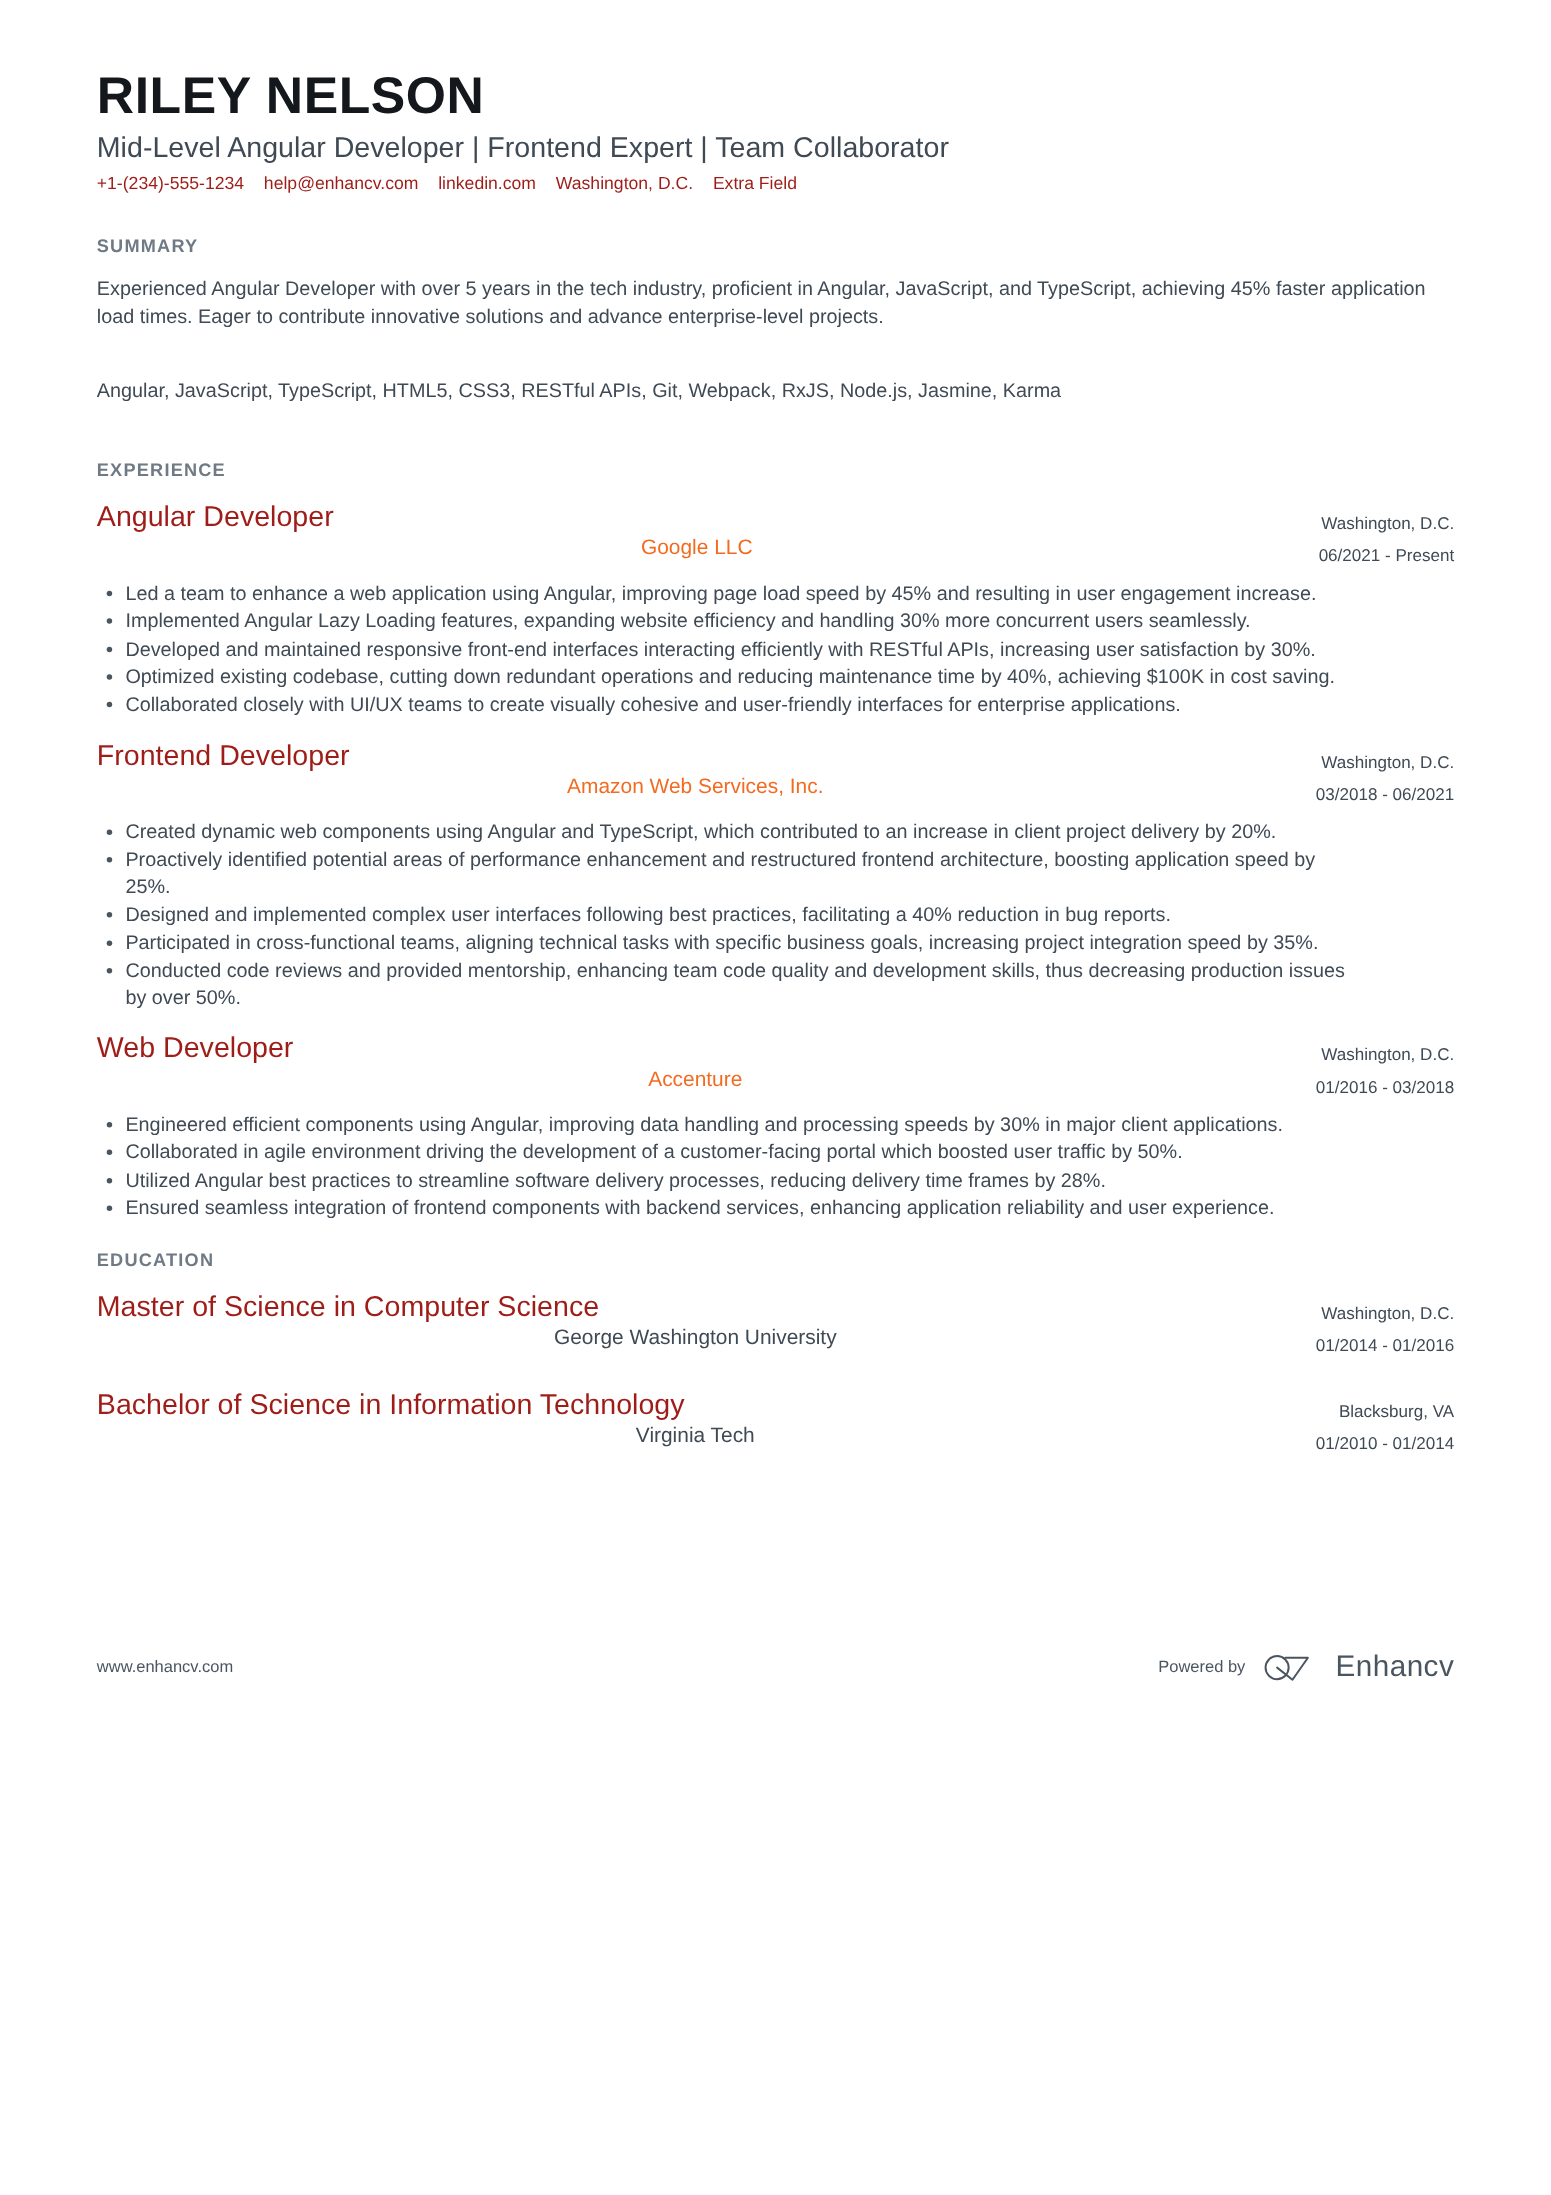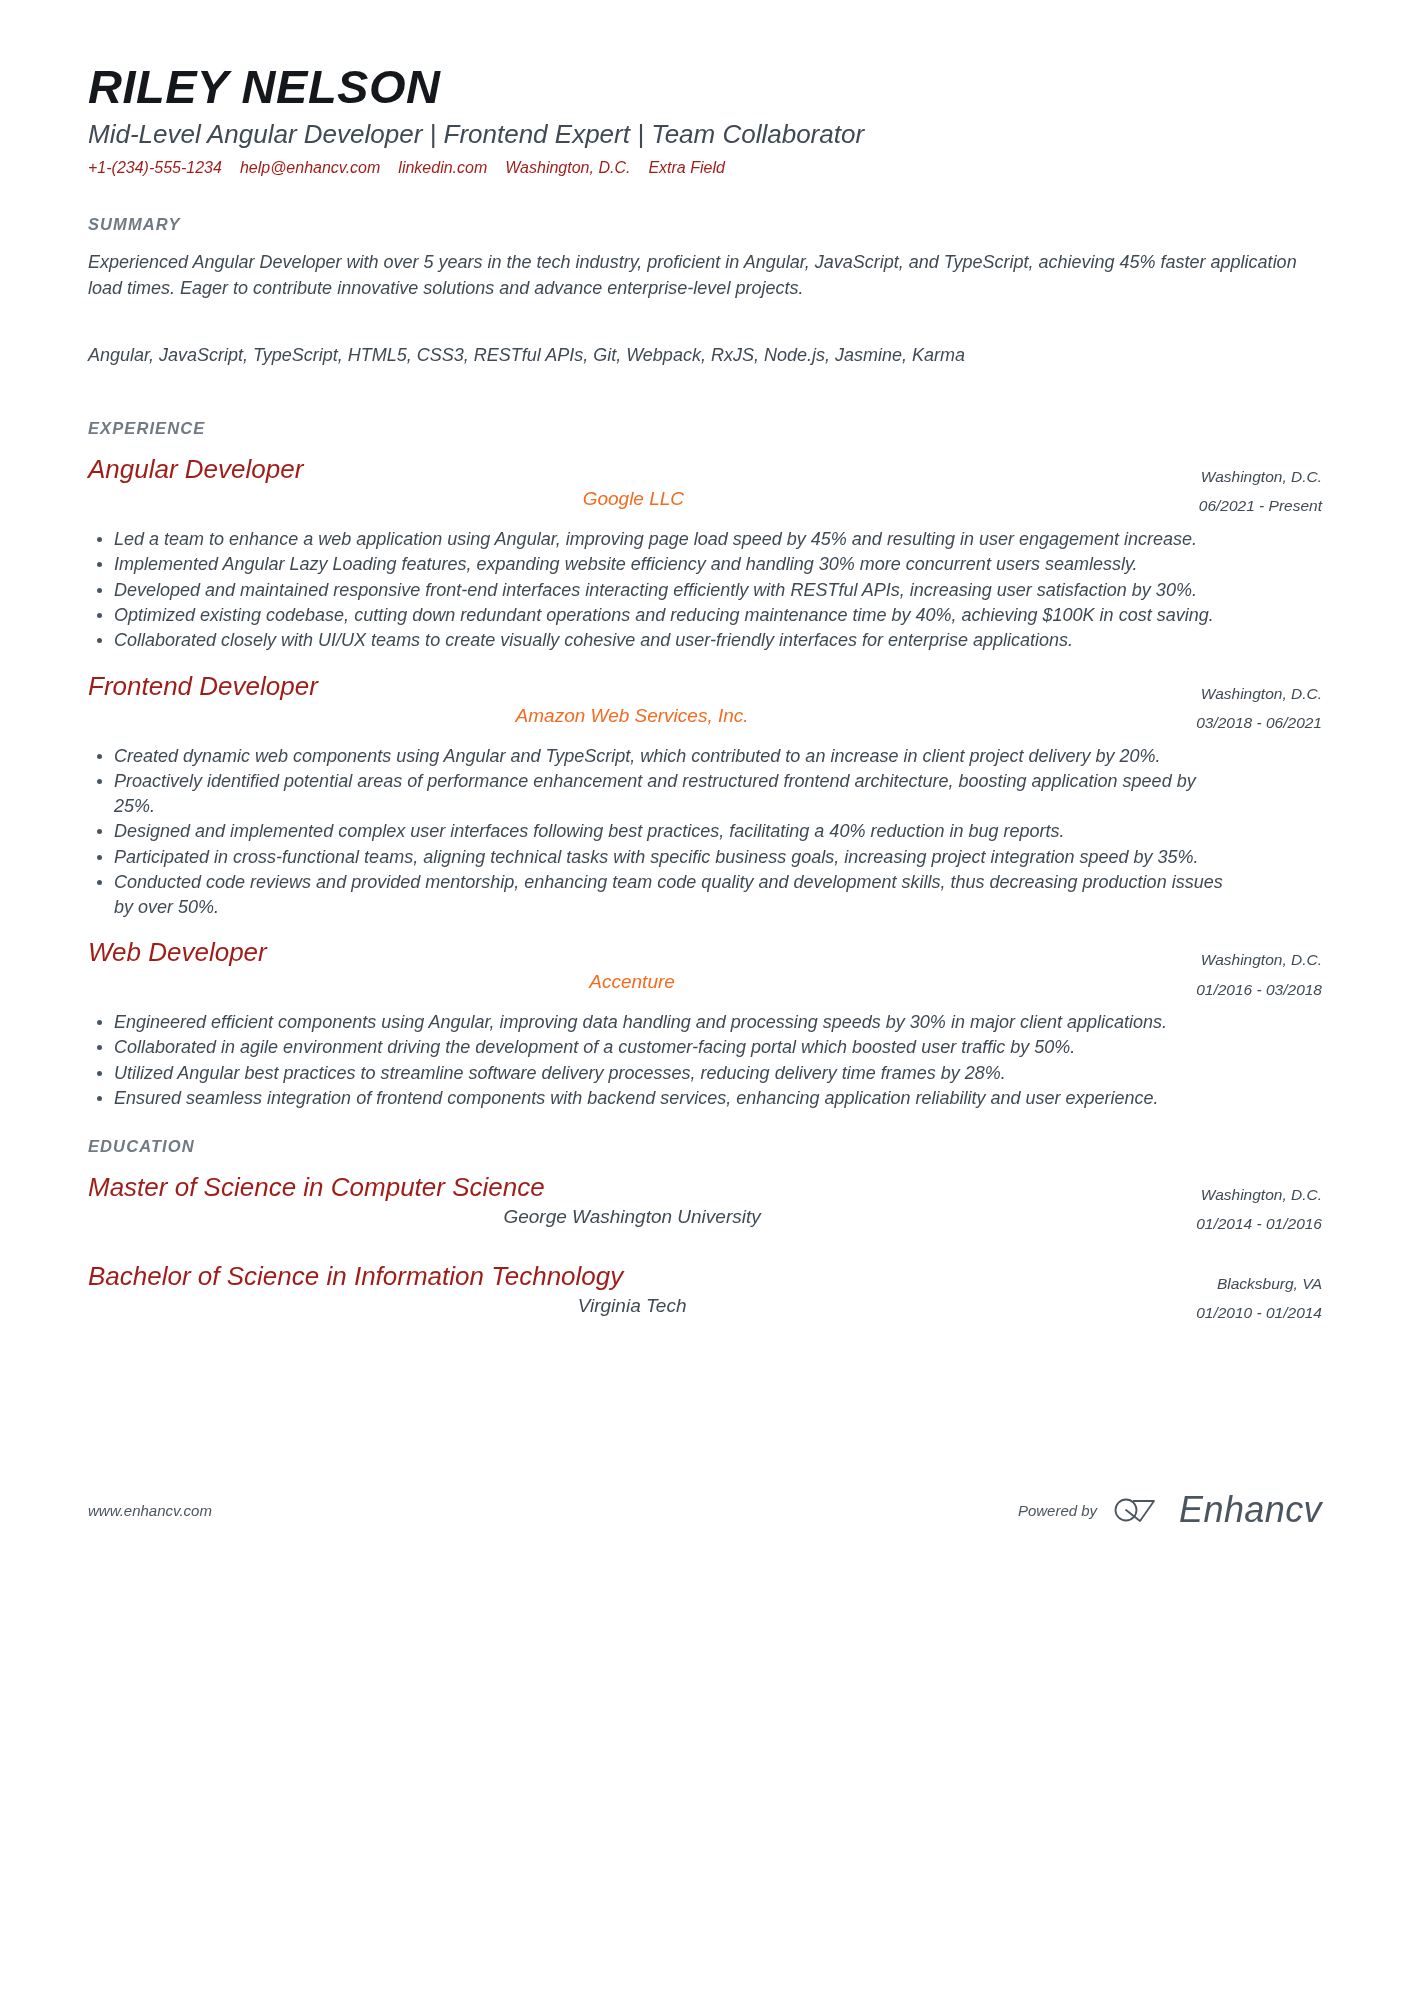--- a/index.html
+++ b/index.html
@@ -14,21 +14,20 @@
     font-family: "Liberation Sans", sans-serif;
     color: #3a4651;
     position: relative;
   }
 
   .page {
     width: 1410px;
     height: 1603px;
     padding: 62px 88px 0 88px;
     position: relative;
-    font-style: italic;
   }
 
   
   .name {
     font-size: 47px;
     font-weight: 700;
     letter-spacing: 0.5px;
     color: #14181c;
     line-height: 1.08;
     margin-bottom: 5px;
@@ -185,21 +184,21 @@
     color: #4a5560;
   }
 
   .brand-logo {
     display: flex;
     align-items: center;
     gap: 10px;
   }
 
   .brand-name {
-    font-size: 36px;
+    font-size: 27px;
     color: #4a5560;
     letter-spacing: 0.4px;
   }
 </style>
 </head>
 <body>
 
 <div class="page">
 
   <div>

